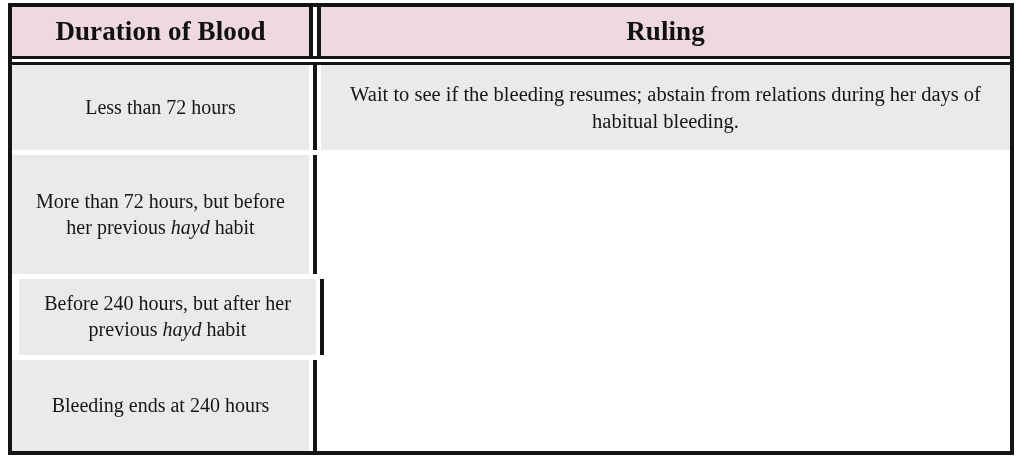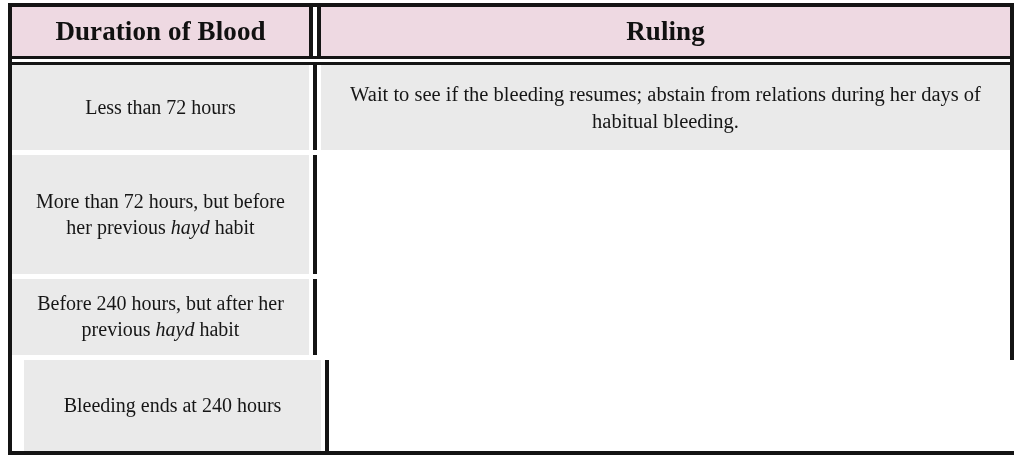--- a/index.html
+++ b/index.html
@@ -151,22 +151,22 @@
   .td-ruling .cell-text {
     font-size: 20.5px;
     line-height: 1.3;
   }
 
   .cell-text i { font-style: italic; }
 
   
   .row-1 { height: 85px; }
   .row-2 { height: 119px; }
-  .row-3 { height: 76px; }
-  .row-4 { height: 91px; margin-left: 12px; }
+  .row-3 { height: 76px; padding-left: 7px; }
+  .row-4 { height: 91px; }
 </style>
 </head>
 <body>
 
 <div id="page">
 
   <div class="table-frame">
 
     <div class="thead">
       <div class="th th-duration">

